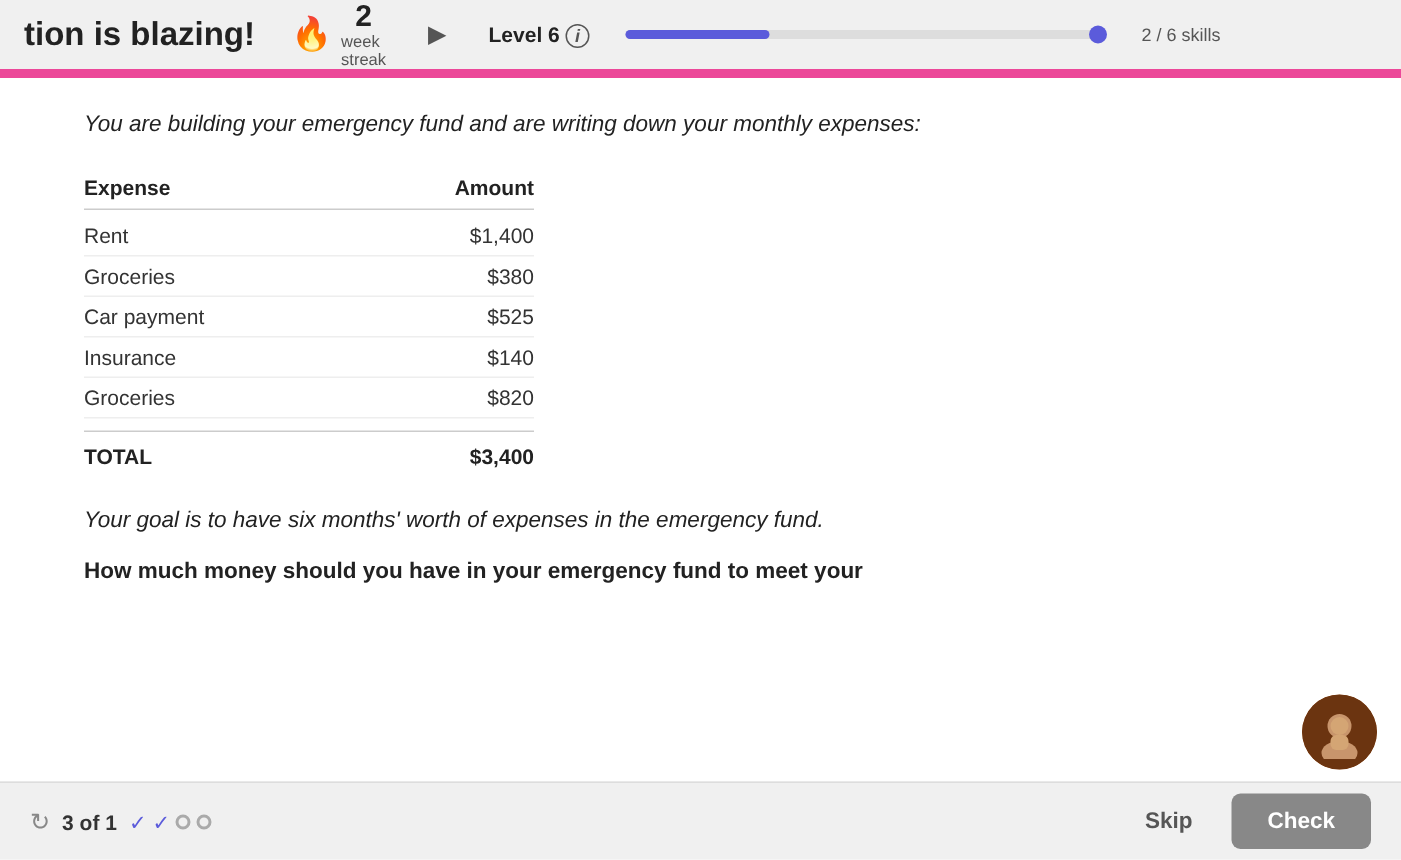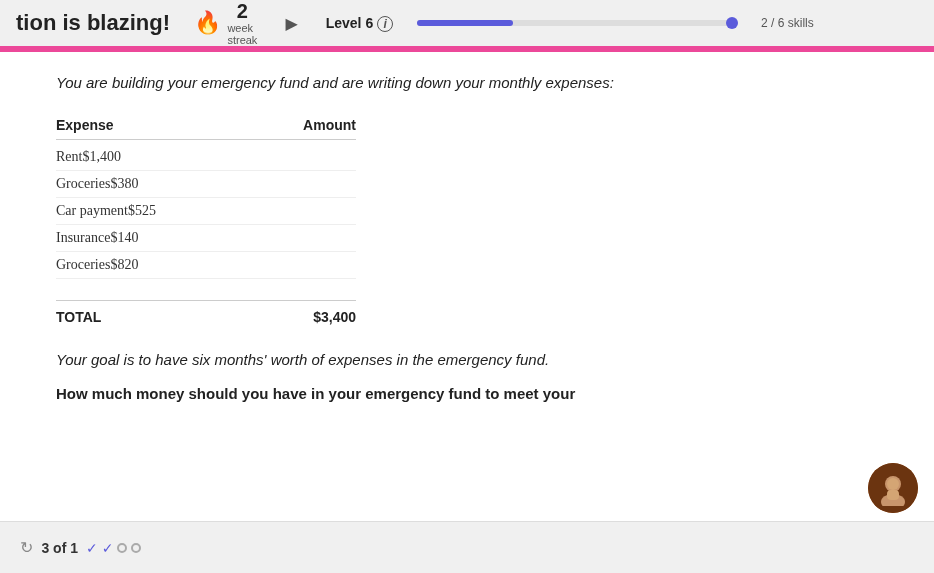--- a/index.html
+++ b/index.html
@@ -143,42 +143,41 @@
     }
 
     .table-header-cell {
       font-weight: bold;
       font-size: 14px;
       color: #222;
     }
 
     .table-row {
       display: flex;
-      justify-content: flex-start;
+      justify-content: space-between;
       padding: 5px 0;
       border-bottom: 1px solid #eee;
-      font-family: Liberation Serif, serif;
     }
 
     .row-label {
       font-size: 14px;
       color: #333;
     }
 
     .row-amount {
       font-size: 14px;
       color: #333;
     }
 
     .total-row {
       display: flex;
       justify-content: space-between;
       padding: 8px 0 4px 0;
       border-top: 1px solid #ccc;
-      margin-top: 21px;
+      margin-top: 8px;
     }
 
     .total-label {
       font-weight: bold;
       font-size: 14px;
       color: #222;
     }
 
     .total-amount {
       font-weight: bold;
@@ -404,13 +403,17 @@
     <span class="progress-circle-icon">↻</span>
     <span class="progress-text">3 of 1</span>
     <div class="dots-container">
       <span class="dot-check">✓</span>
       <span class="dot-check">✓</span>
       <span class="dot-empty"></span>
       <span class="dot-empty"></span>
     </div>
   </div>
 
+  <div class="bottom-buttons">
+    <button class="skip-btn">Skip</button>
+    <button class="check-btn">Check</button>
+  </div>
 </div>
 
 </body></html>

